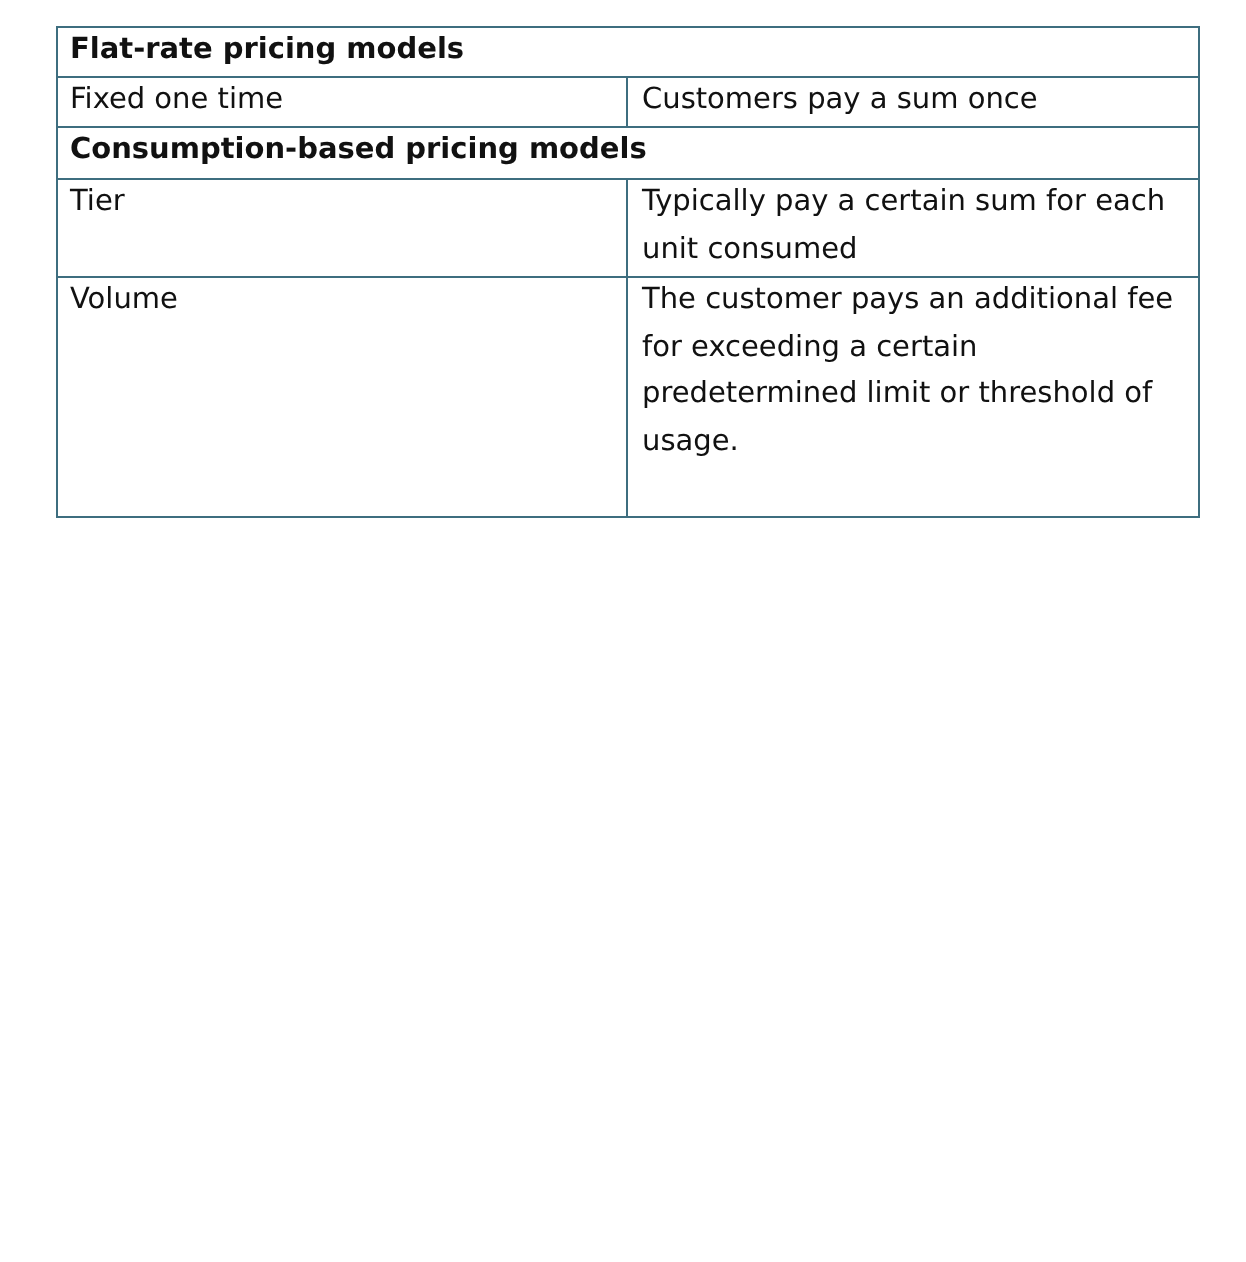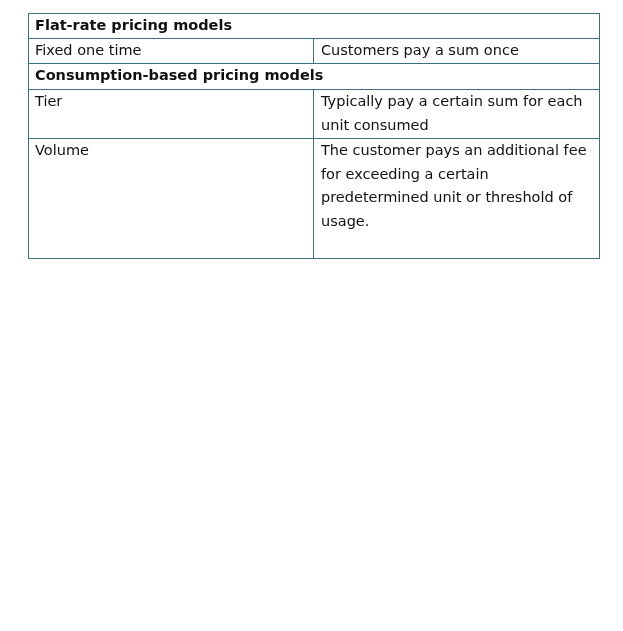--- a/index.html
+++ b/index.html
@@ -32,16 +32,16 @@
     </tr>
     <tr style="height:26px">
       <td colspan="2" class="section">Consumption-based pricing models</td>
     </tr>
     <tr style="height:49px">
       <td>Tier</td>
       <td class="desc">Typically pay a certain sum for each unit consumed</td>
     </tr>
     <tr style="height:120px">
       <td>Volume</td>
-      <td class="desc">The customer pays an additional fee for exceeding a certain predetermined unit or threshold of usage.</td>
+      <td class="desc">The customer pays an additional fee for exceeding a certain predetermined limit or threshold of usage.</td>
     </tr>
   </tbody>
 </table>
 
 </body></html>

